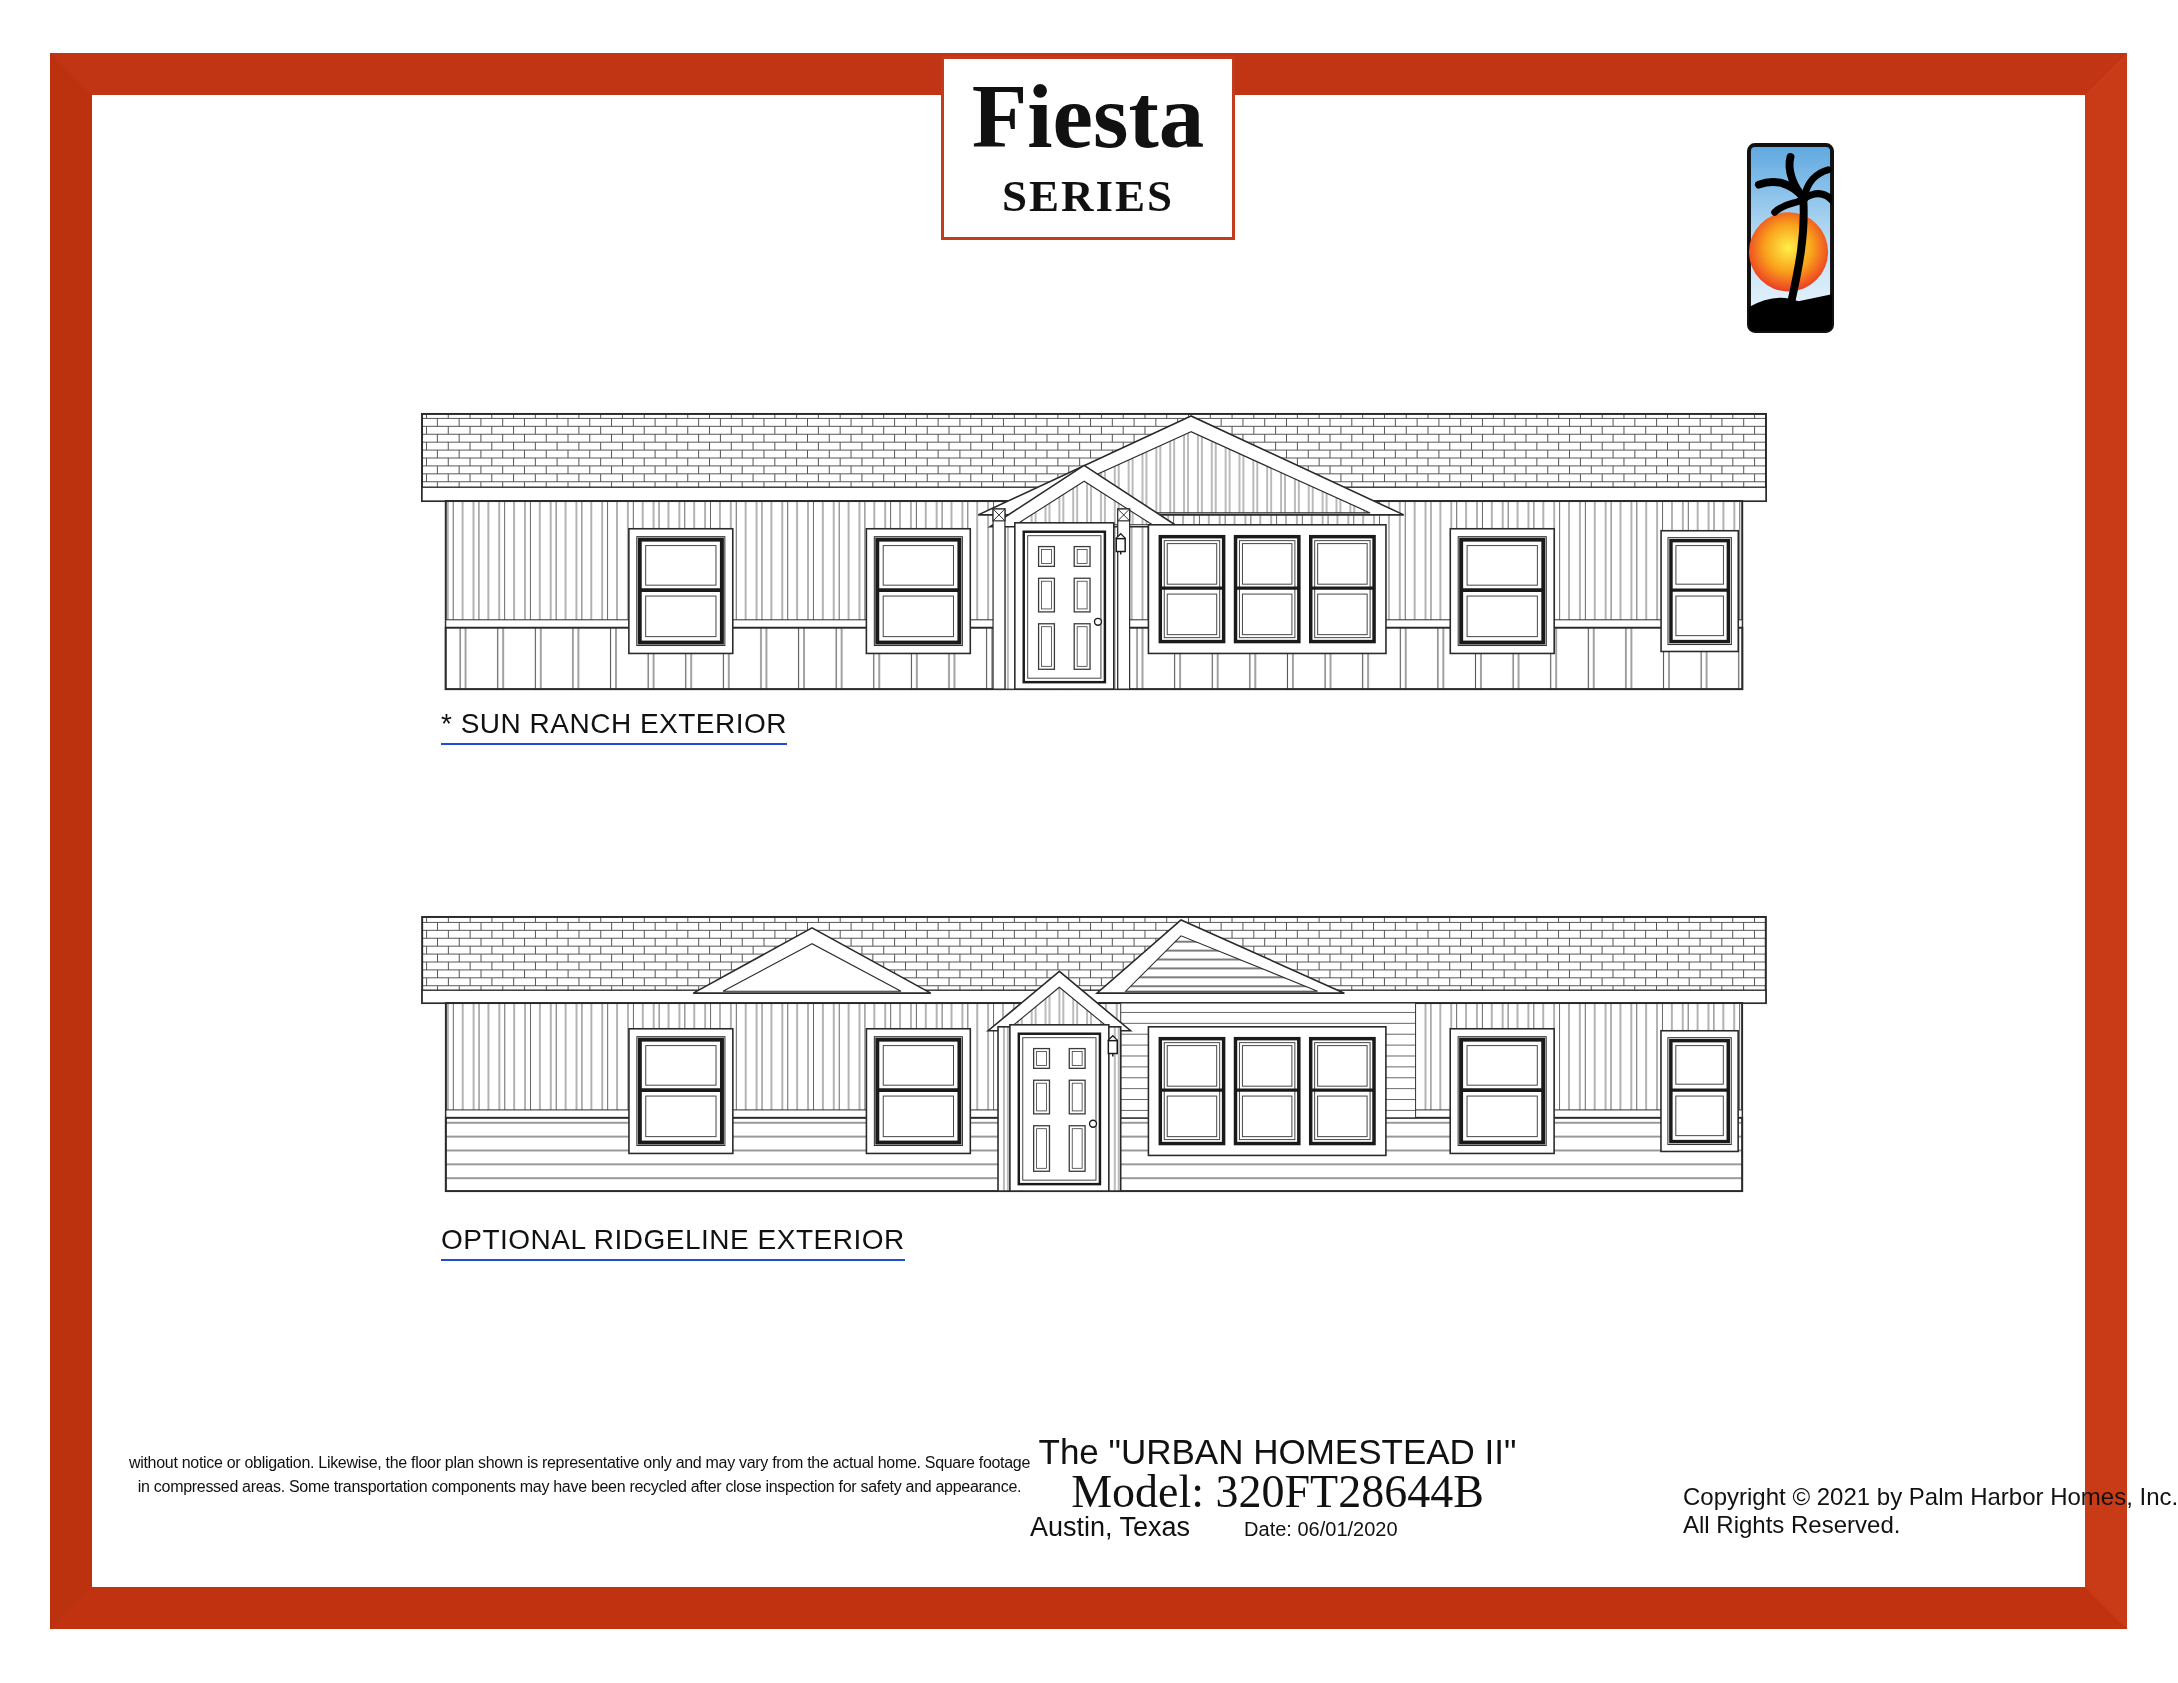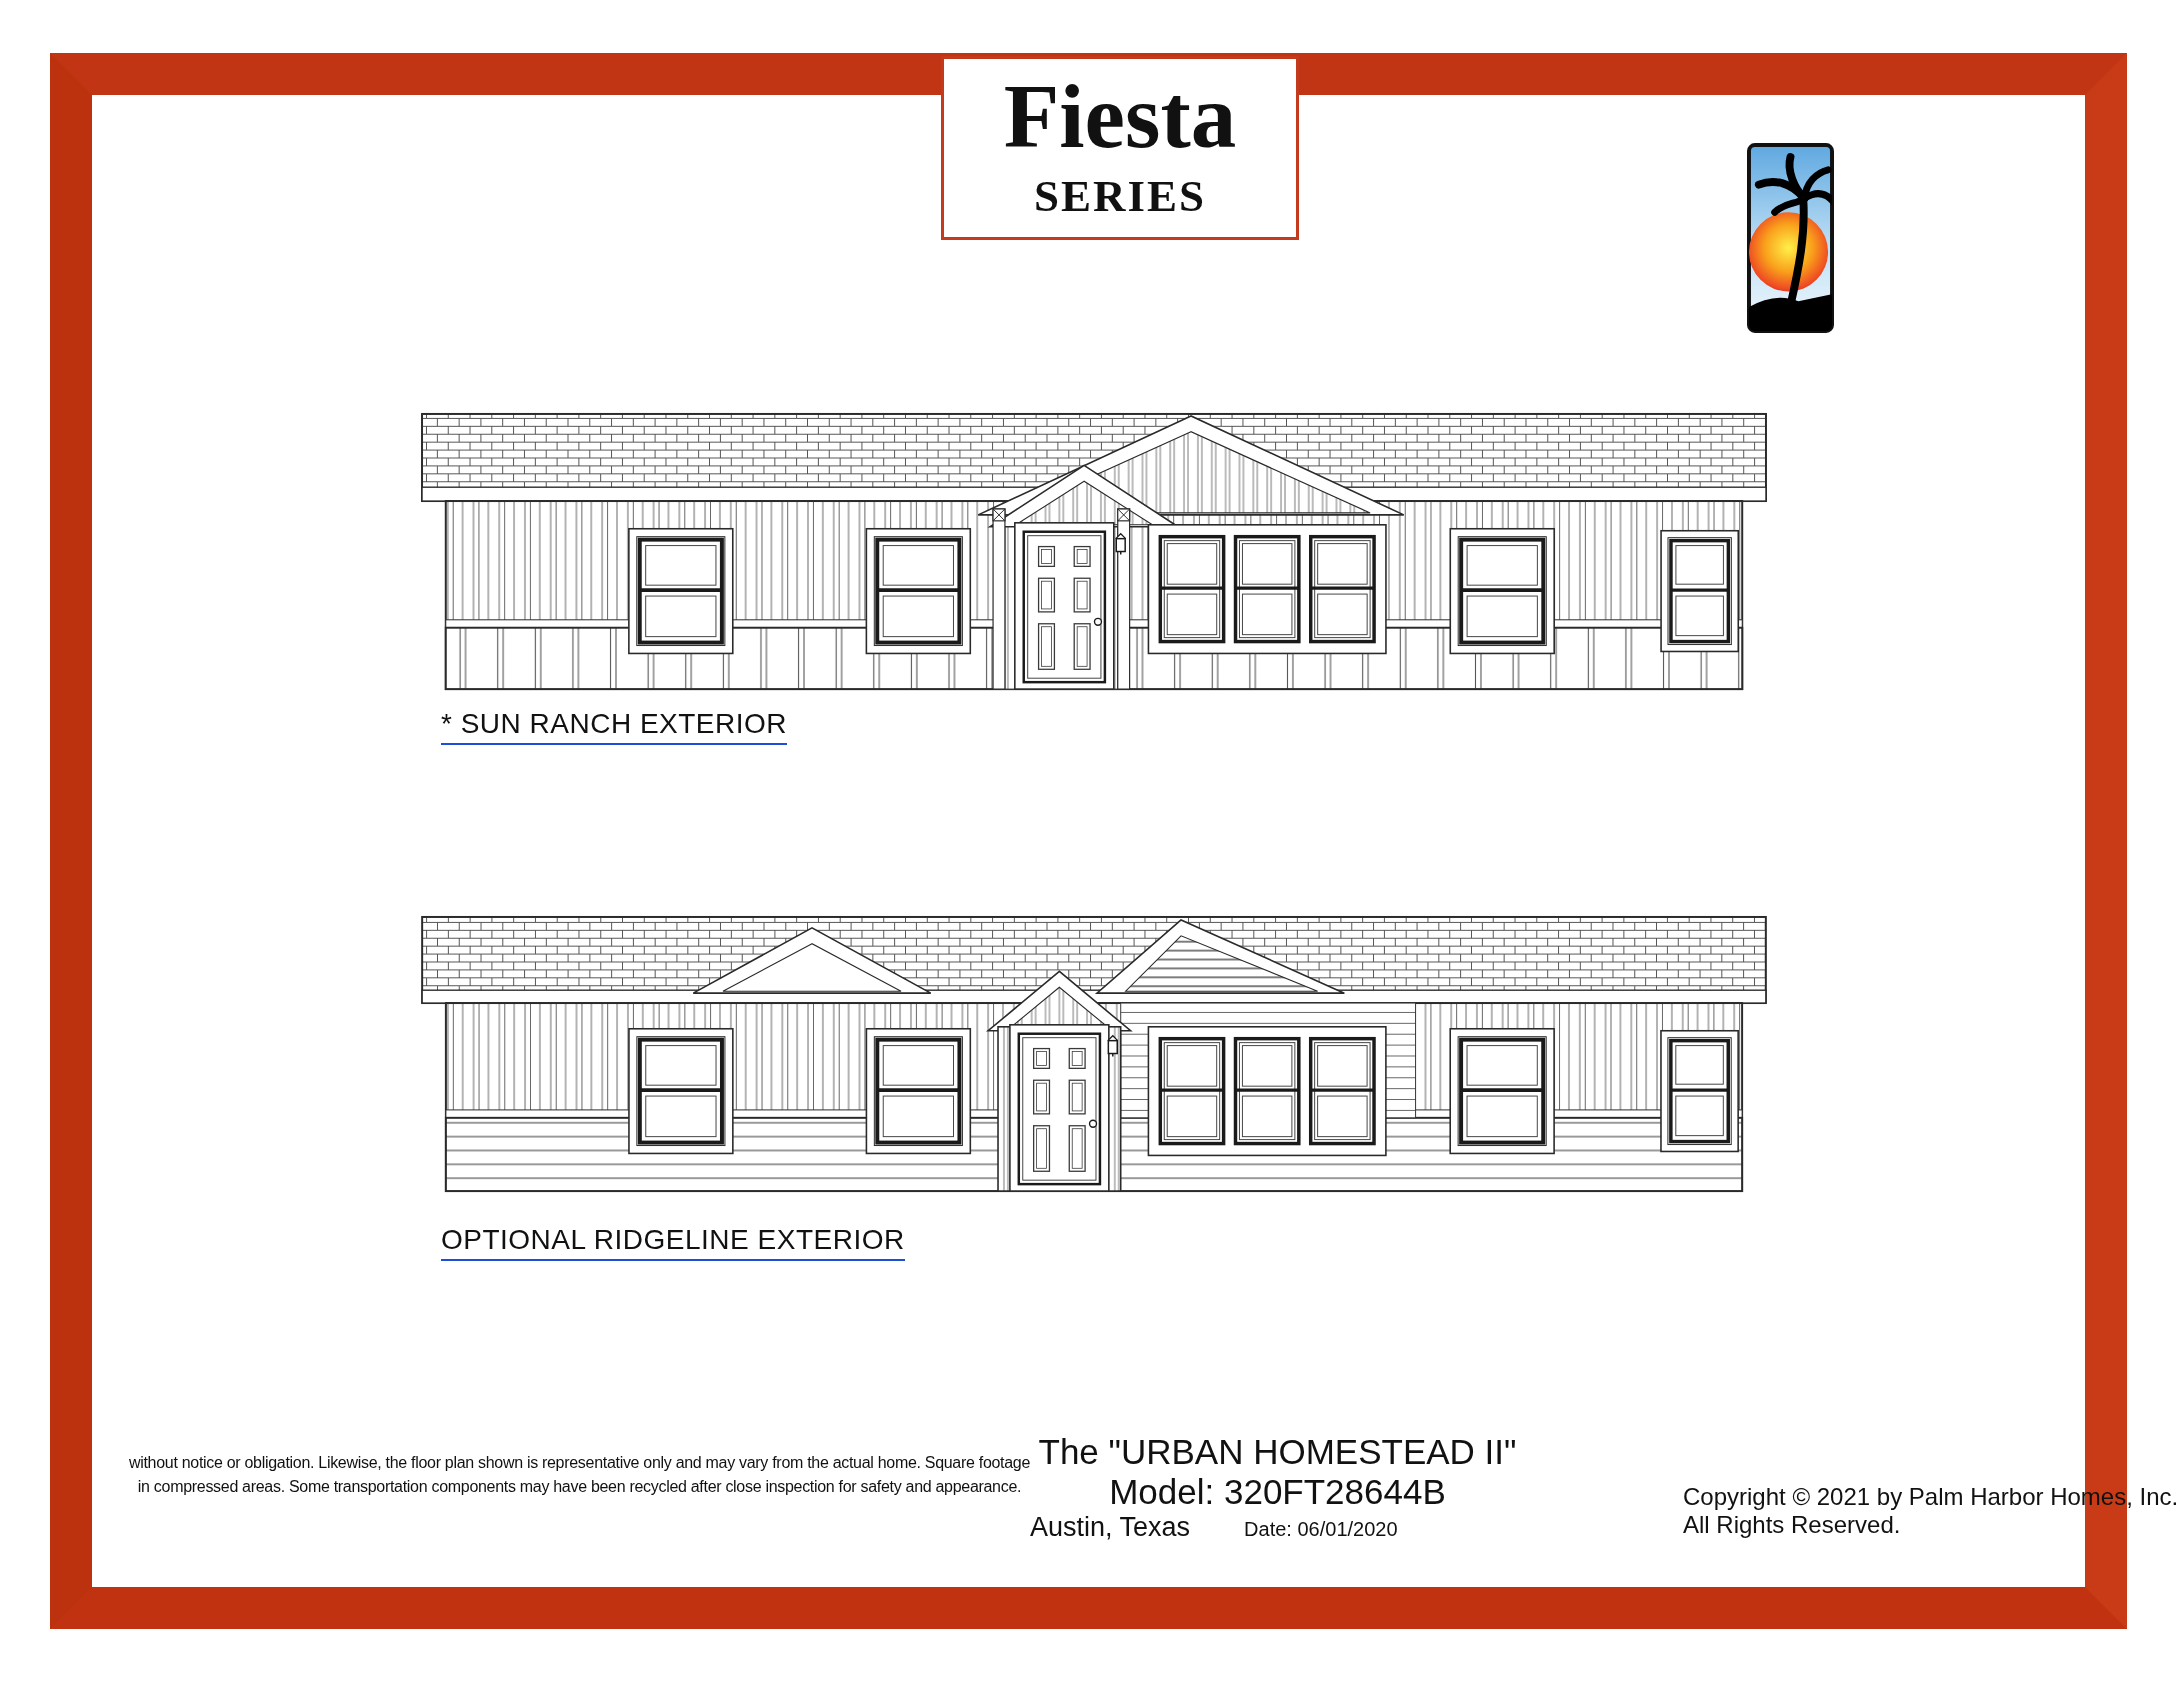--- a/index.html
+++ b/index.html
@@ -6,21 +6,21 @@
   body{width:2178px;height:1683px;position:relative;overflow:hidden;
        font-family:"Liberation Sans",sans-serif;color:#1a1a1a;}
   .abs{position:absolute;}
 
   
   .page-frame{left:50px;top:53px;width:2077px;height:1576px;box-sizing:border-box;
     border:42px solid #c23514;border-left-color:#bc320f;border-right-color:#c93b17;
     border-bottom-color:#c03210;}
 
   
-  .badge{left:941px;top:56px;width:358px;height:184px;background:#fff;
+  .badge{left:941px;top:56px;width:294px;height:184px;background:#fff;
     border:3px solid #c33a1c;box-sizing:border-box;text-align:center;z-index:6;}
   .badge-title{font-family:"Liberation Serif",serif;font-weight:bold;font-size:91px;
     line-height:1;margin-top:12px;color:#111;}
   .badge-sub{font-family:"Liberation Serif",serif;font-weight:bold;font-size:45px;
     letter-spacing:2px;margin-top:8px;color:#111;}
 
   
   .logo{left:1747px;top:139px;width:337px;height:208px;}
   .logo-icon{position:absolute;left:0;top:4px;}
   .logo-text{position:absolute;left:99px;top:0px;font-weight:bold;font-size:56px;
@@ -31,21 +31,21 @@
   .house{left:421px;}
   .elev-label{font-size:28px;color:#111;border-bottom:2px solid #1d4ed8;
     padding-bottom:3px;letter-spacing:0.5px;display:inline-block;white-space:nowrap;}
 
   
   .disclaimer{left:114px;top:1451px;width:931px;text-align:center;font-size:16px;
     line-height:24px;letter-spacing:-0.3px;color:#111;}
   .disclaimer div{white-space:nowrap;}
   .model-block{left:1030px;top:1432px;width:495px;text-align:center;color:#111;}
   .model-name{font-size:35px;line-height:40px;white-space:nowrap;}
-  .model-number{font-size:35px;line-height:40px;white-space:nowrap;}
+  .model-number{font-size:46px;line-height:40px;white-space:nowrap;font-family:Liberation Serif, serif;}
   .model-row{display:flex;align-items:baseline;gap:54px;margin-top:0;}
   .model-city{font-size:27px;white-space:nowrap;}
   .model-date{font-size:20px;white-space:nowrap;}
   .copyright{left:1683px;top:1483px;width:327px;text-align:left;font-size:24px;
     line-height:28px;color:#111;}
   .copyright div{white-space:nowrap;}
 </style>
 </head>
 <body>
 

